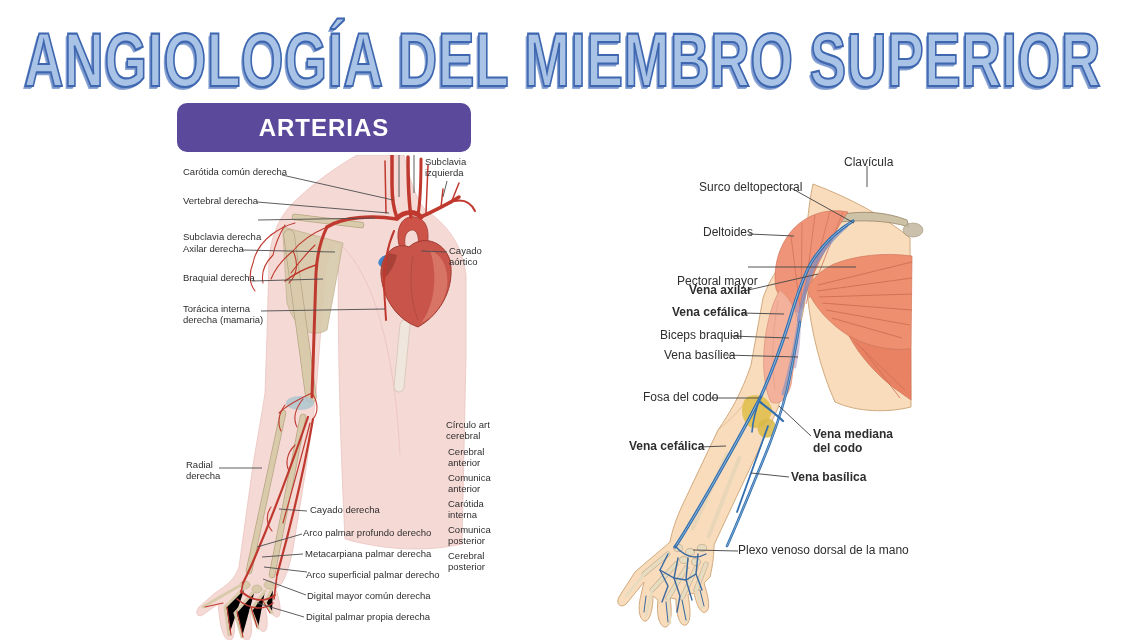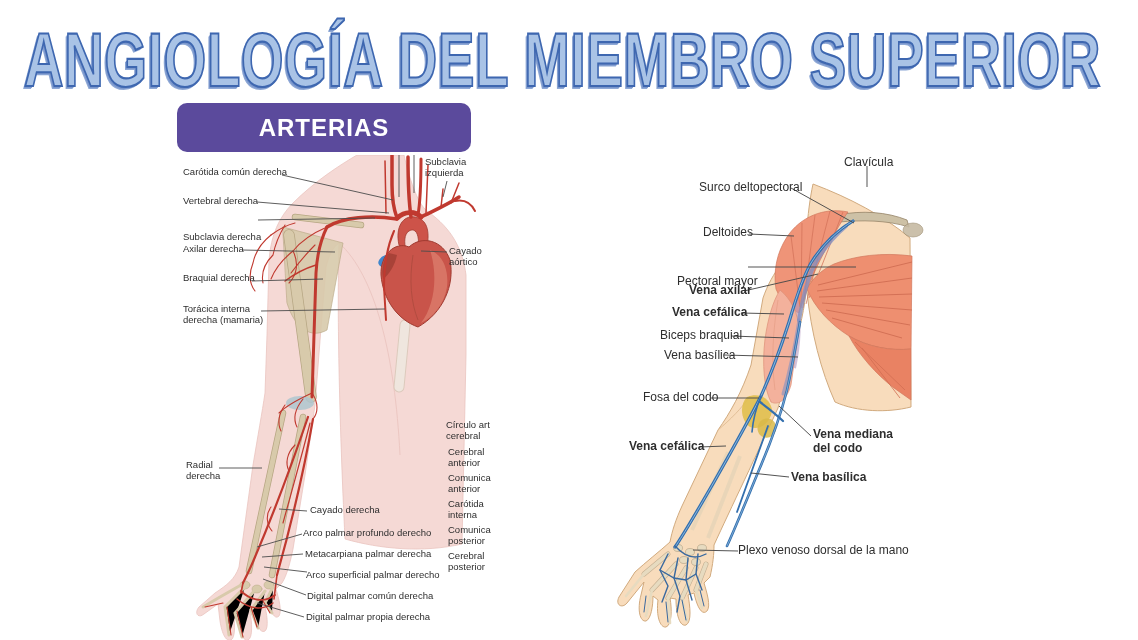--- a/index.html
+++ b/index.html
@@ -164,21 +164,21 @@
   <div class="lbl" style="left:425px;top:156px">Subclavia
 izquierda</div>
   <div class="lbl" style="left:449px;top:245px">Cayado
 aórtico</div>
   <div class="lbl" style="left:186px;top:459px">Radial
 derecha</div>
   <div class="lbl" style="left:310px;top:504px">Cayado derecha</div>
   <div class="lbl" style="left:303px;top:527px">Arco palmar profundo derecho</div>
   <div class="lbl" style="left:305px;top:548px">Metacarpiana palmar derecha</div>
   <div class="lbl" style="left:306px;top:569px">Arco superficial palmar derecho</div>
-  <div class="lbl" style="left:307px;top:590px">Digital palmar común derecha</div>
+  <div class="lbl" style="left:307px;top:590px">Digital mayor común derecha</div>
   <div class="lbl" style="left:306px;top:611px">Digital palmar propia derecha</div>
   <div class="lbl" style="left:446px;top:419px">Círculo art
 cerebral</div>
   <div class="lbl" style="left:448px;top:446px">Cerebral
 anterior</div>
   <div class="lbl" style="left:448px;top:472px">Comunica
 anterior</div>
   <div class="lbl" style="left:448px;top:498px">Carótida
 interna</div>
   <div class="lbl" style="left:448px;top:524px">Comunica

